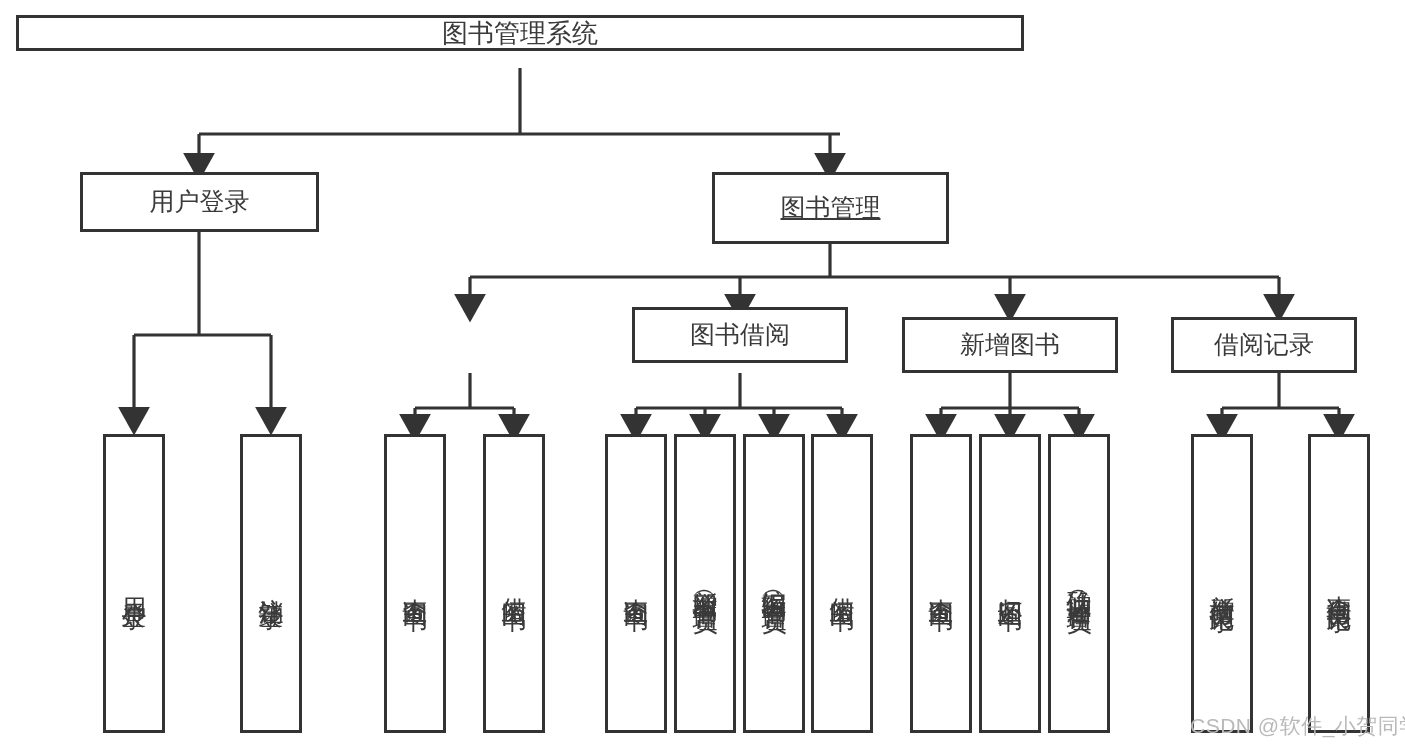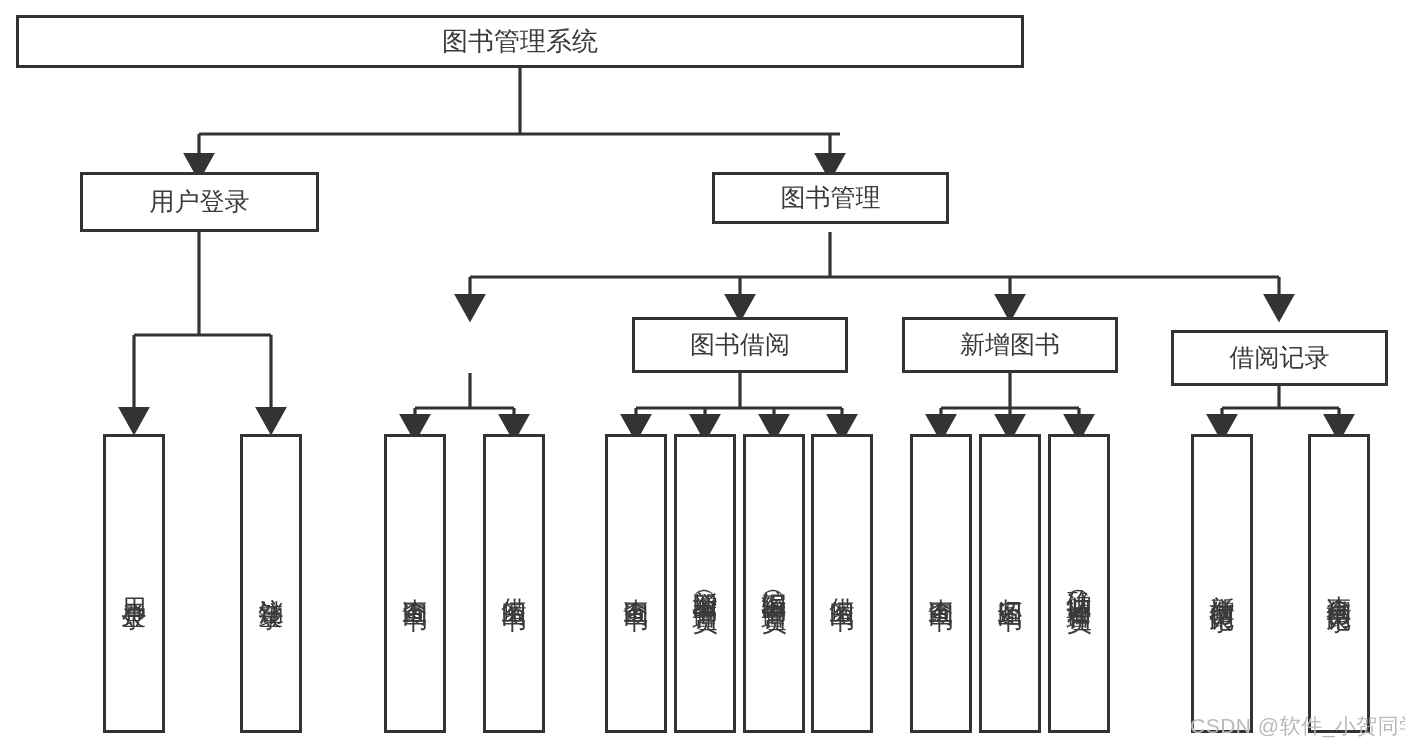--- a/index.html
+++ b/index.html
@@ -115,42 +115,42 @@
       <path d="M1010,408 L1010,417" marker-end="url(#arrow)"></path>
       <path d="M1079,408 L1079,417" marker-end="url(#arrow)"></path>
 
       <path d="M1279,373 L1279,408"></path>
       <path d="M1222,408 L1339,408"></path>
       <path d="M1222,408 L1222,417" marker-end="url(#arrow)"></path>
       <path d="M1339,408 L1339,417" marker-end="url(#arrow)"></path>
     </g>
   </svg>
 
-  <div class="node root h" style="left:16px; top:15px; width:1008px; height:53px;">
+  <div class="node root h" style="left:16px; top:15px; width:1008px; height:36px;">
     <span class="label">图书管理系统</span>
   </div>
 
   <div class="node h" style="left:80px; top:172px; width:239px; height:60px;">
     <span class="label">用户登录</span>
   </div>
 
-  <div class="node h" style="left:712px; top:172px; width:237px; height:52px;">
+  <div class="node h" style="left:712px; top:172px; width:237px; height:72px;text-decoration:underline;">
     <span class="label">图书管理</span>
   </div>
 
 
-  <div class="node h" style="left:632px; top:317px; width:216px; height:56px;">
+  <div class="node h" style="left:632px; top:307px; width:216px; height:56px;">
     <span class="label">图书借阅</span>
   </div>
 
   <div class="node h" style="left:902px; top:317px; width:216px; height:56px;">
     <span class="label">新增图书</span>
   </div>
 
-  <div class="node h" style="left:1171px; top:330px; width:217px; height:56px;">
+  <div class="node h" style="left:1171px; top:317px; width:186px; height:56px;">
     <span class="label">借阅记录</span>
   </div>
 
   <div class="node v" style="left:103px; top:434px; width:62px; height:299px;">
     <span class="label">用户登录</span>
   </div>
 
   <div class="node v" style="left:240px; top:434px; width:62px; height:299px;">
     <span class="label">注销登录</span>
   </div>

